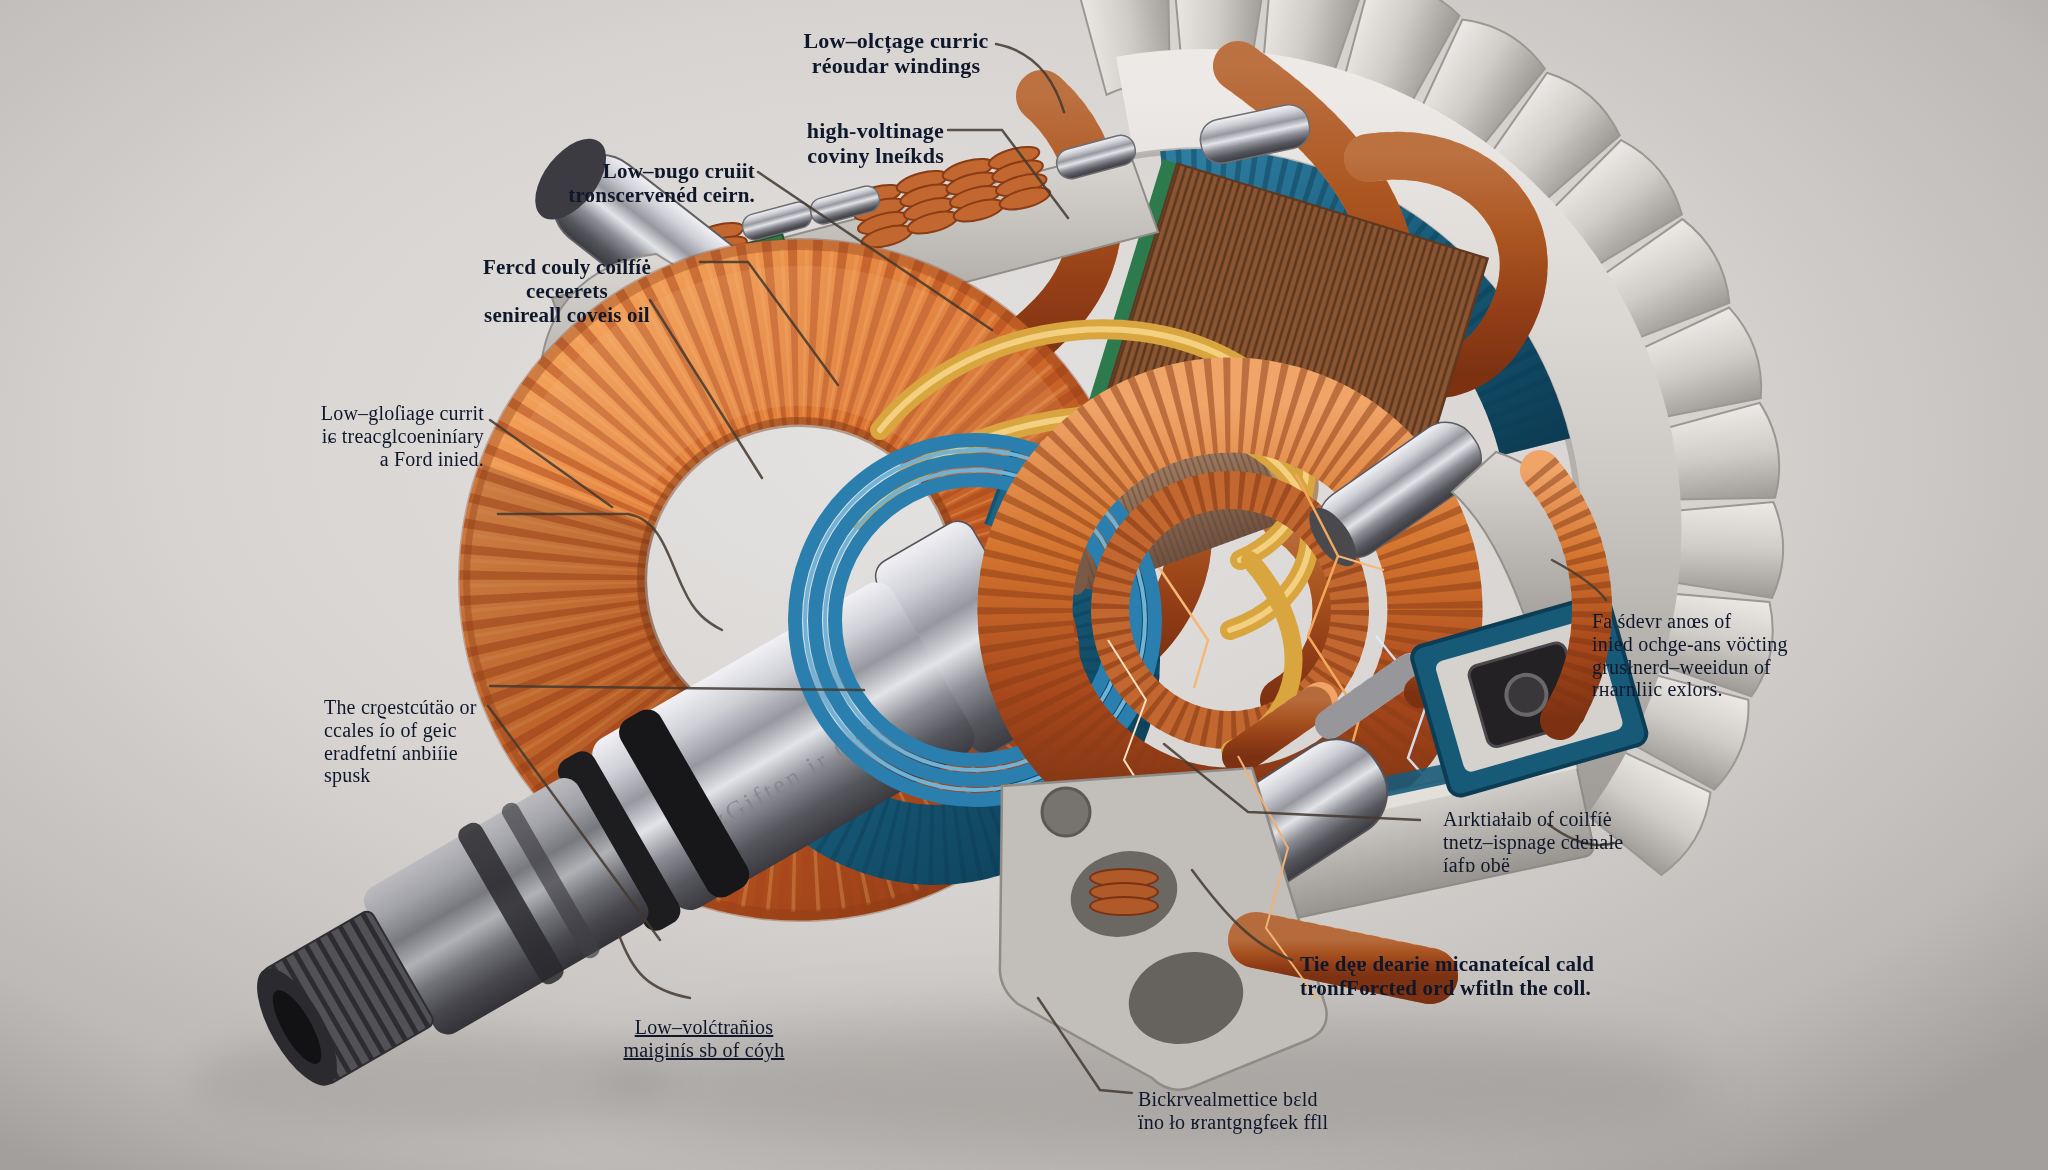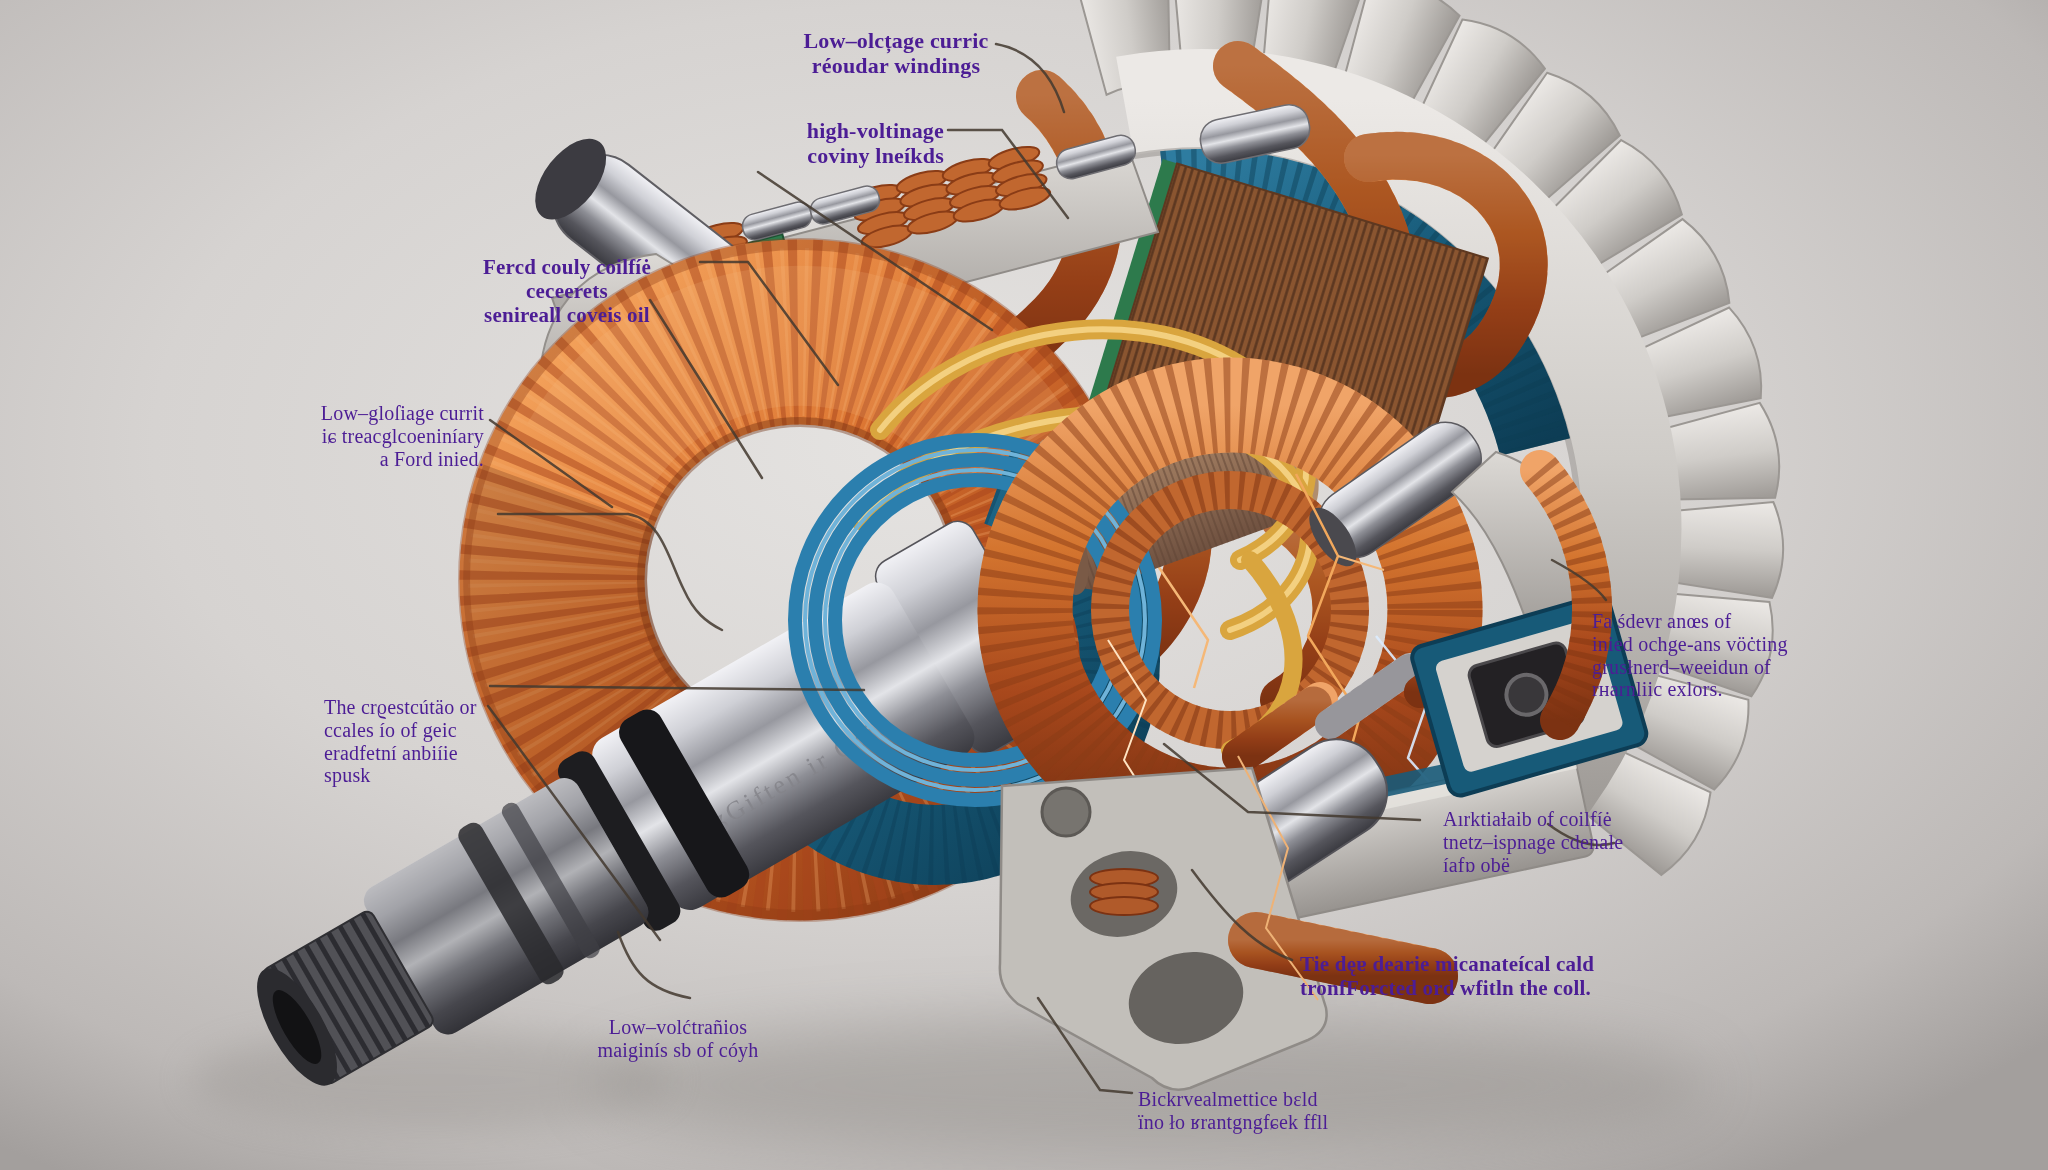--- a/index.html
+++ b/index.html
@@ -1,19 +1,19 @@
 <!DOCTYPE html>
 <html><head>
 <meta charset="utf-8">
 <style>
   html,body{margin:0;padding:0;background:#afaaa8;}
   .stage{position:relative;width:2048px;height:1170px;overflow:hidden;
          font-family:"Liberation Serif","DejaVu Serif",serif;}
   .stage svg{position:absolute;left:0;top:0;}
-  .label{position:absolute;color:#4c1d95;line-height:1.14;letter-spacing:.2px;}
+  .label{position:absolute;color:#0f172a;line-height:1.14;letter-spacing:.2px;}
   .label .ln{display:block;}
   .sz22{font-size:22px;} .sz21{font-size:21px;} .sz20{font-size:20px;}
   .bold{font-weight:bold;}
   .ar{text-align:right;} .ac{text-align:center;} .al{text-align:left;}
 </style>
 </head>
 <body>
 
 <div class="stage">
 
@@ -333,36 +333,40 @@
 </svg>
 
 <div class="label ac sz22 bold" style="left:800px;top:28px;width:192px;">
   <span class="ln">Low–olcțage curric</span>
   <span class="ln">réoudar windings</span>
 </div>
 <div class="label ar sz22 bold" style="left:798px;top:118px;width:146px;font-family:Liberation Serif, serif;">
   <span class="ln">high-voltinage</span>
   <span class="ln">coviny lneíkds</span>
 </div>
+<div class="label ar sz21 bold" style="left:545px;top:160px;width:210px;">
+  <span class="ln">Low–ɒugo cruiit</span>
+  <span class="ln">tronscervenéd ceirn.</span>
+</div>
 <div class="label ac sz21 bold" style="left:440px;top:256px;width:254px;">
   <span class="ln">Fercd couly coilfíė ceceerets</span>
   <span class="ln">senireall coveis oil</span>
 </div>
 <div class="label ar sz20" style="left:298px;top:390px;width:186px;margin-top:12px;">
   <span class="ln">Low–gloſiage currit</span>
   <span class="ln">iɕ treacglcoeniníary</span>
   <span class="ln">a Ford inied.</span>
 </div>
 <div class="label al sz20" style="left:324px;top:676px;width:170px;margin-top:20px;">
   <span class="ln">The crϱestcútäo or</span>
   <span class="ln">ccales ío of geic</span>
   <span class="ln">eradfetní anbiíie</span>
   <span class="ln">spusk</span>
 </div>
-<div class="label ac sz20" style="left:594px;top:1016px;width:168px;">
+<div class="label ac sz20" style="left:620px;top:1016px;width:168px;text-decoration:underline;">
   <span class="ln">Low–volćtrañios</span>
   <span class="ln">maiginís sb of cóyh</span>
 </div>
 <div class="label al sz20" style="left:1592px;top:610px;width:210px;">
   <span class="ln">Fa śdevr anœs of</span>
   <span class="ln">inied ochge-ans vöċting</span>
   <span class="ln">grusłnerd–weeidun of</span>
   <span class="ln">rнarnliic exlors.</span>
 </div>
 <div class="label al sz20" style="left:1443px;top:808px;width:210px;">

